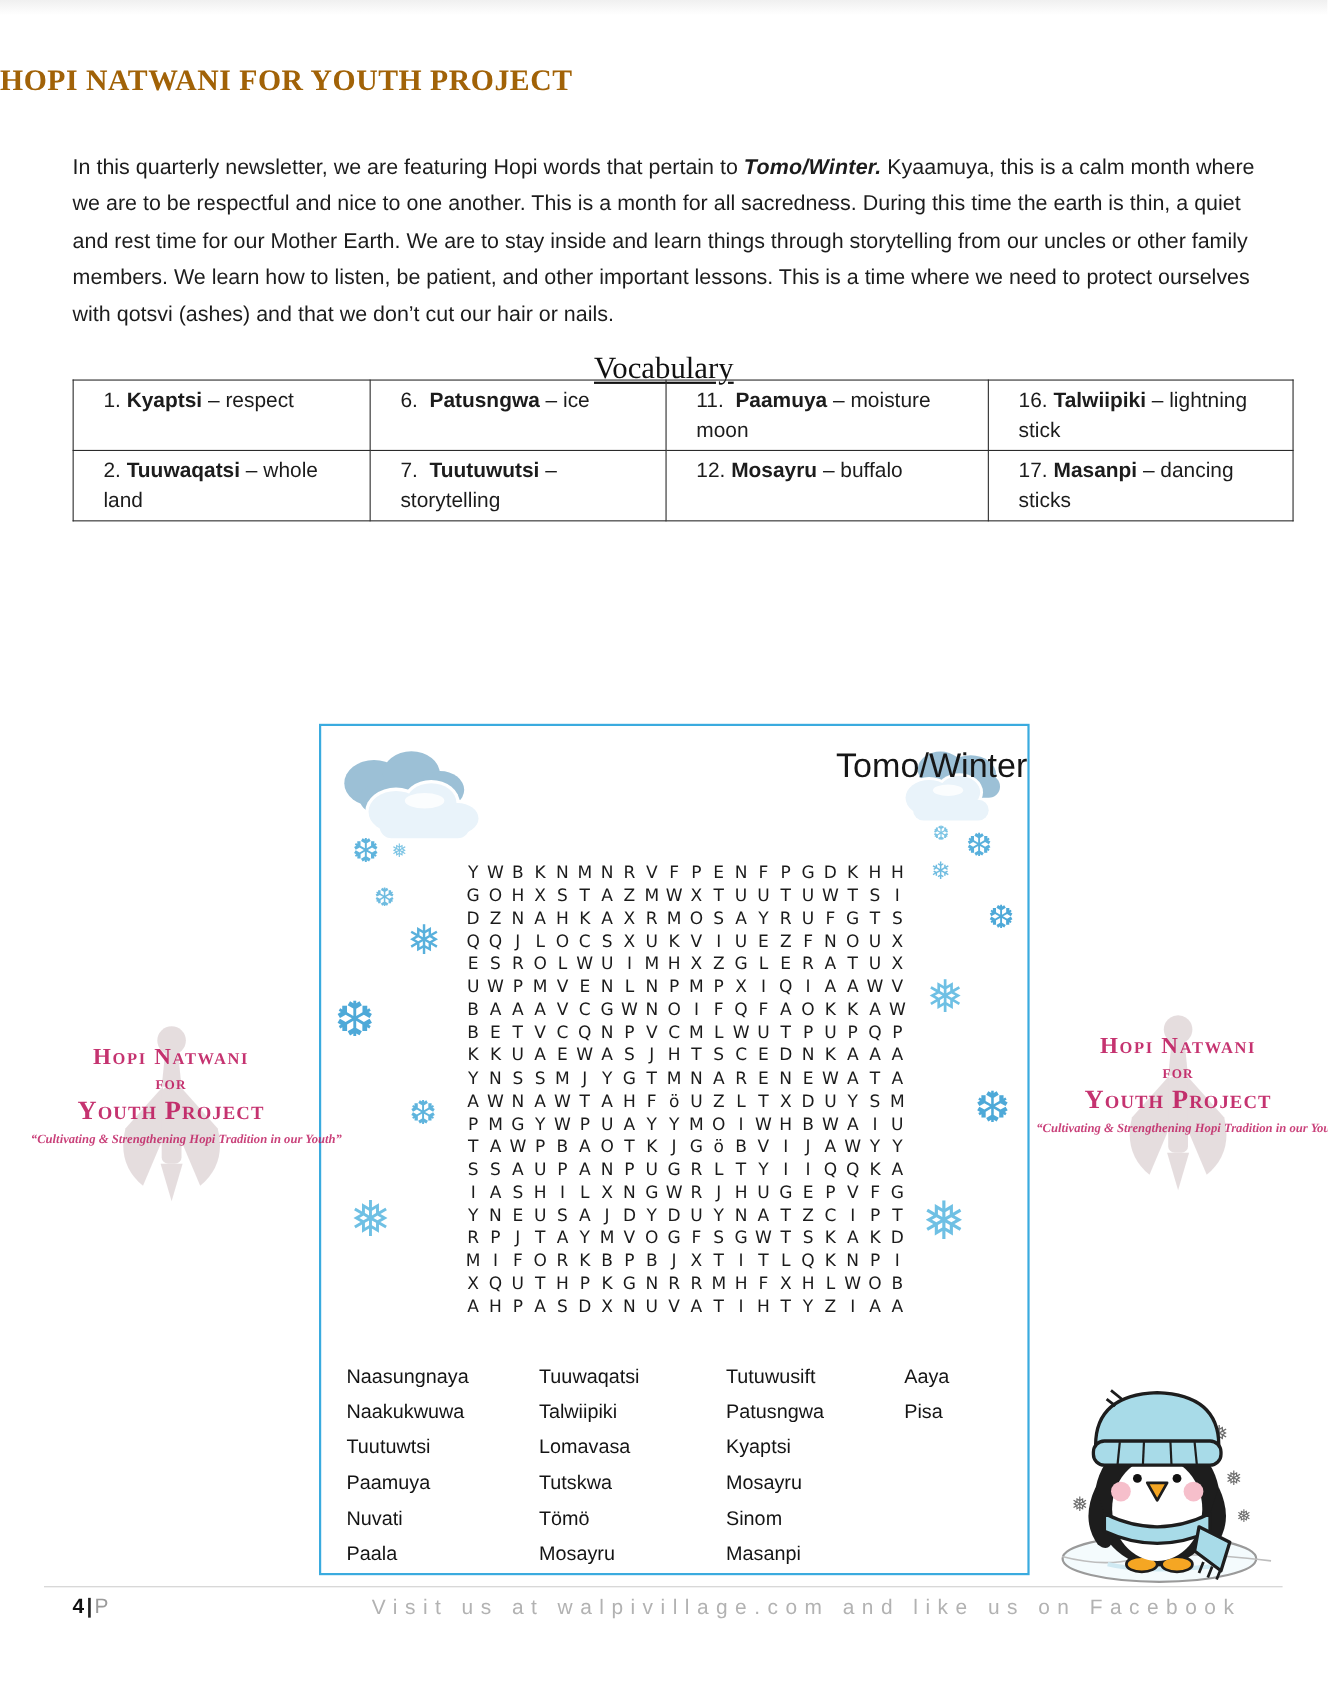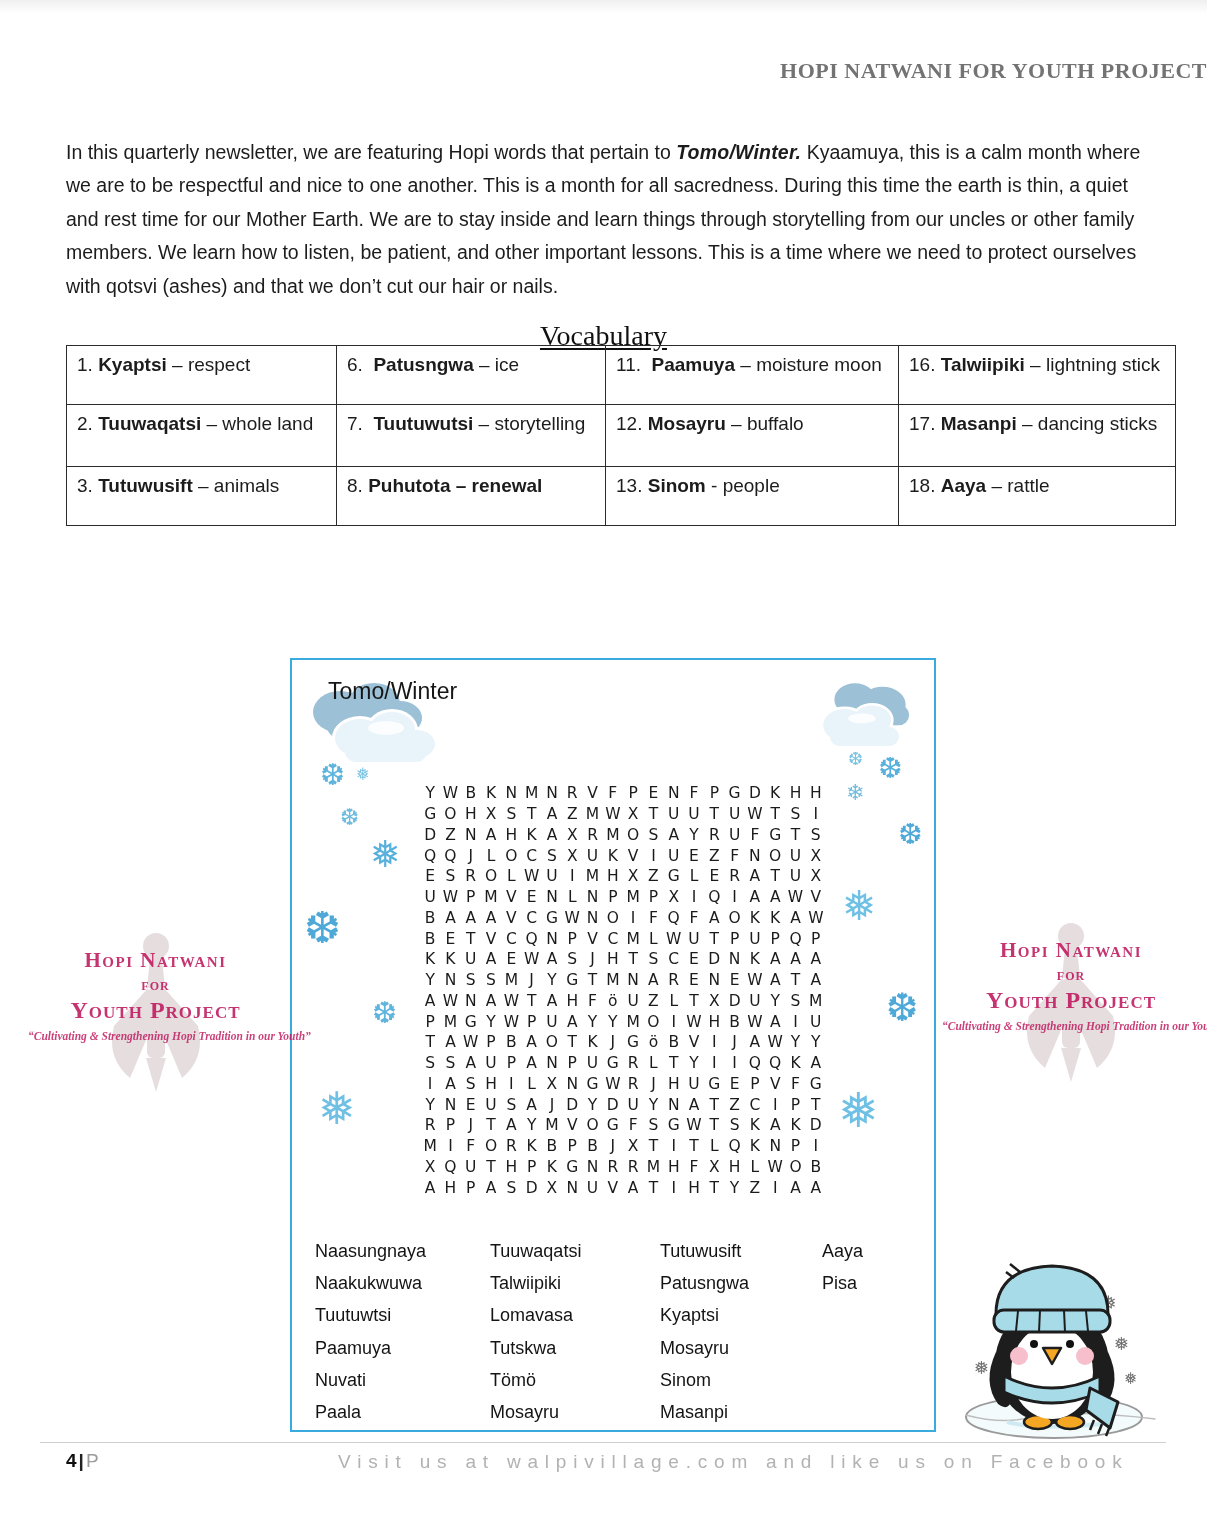--- a/index.html
+++ b/index.html
@@ -1,45 +1,45 @@
 <!DOCTYPE html>
 <html><head>
 <meta charset="utf-8">
 <style>
   html,body{margin:0;padding:0;background:#ffffff;}
   .page{position:relative;width:1207px;height:1536px;background:#ffffff;overflow:hidden;
         font-family:"Liberation Sans",sans-serif;color:#1a1a1a;}
   .scan-band{position:absolute;left:0;top:0;width:100%;height:14px;
         background:linear-gradient(180deg,#ececec 0%,#f7f7f7 55%,#ffffff 100%);opacity:.8;}
 
-  .doc-title{position:absolute;left:0;top:58px;width:100%;text-align:right;
-        font-family:"Liberation Serif",serif;font-weight:bold;font-size:22px;letter-spacing:.5px;color:#737373;}
+  .doc-title{position:absolute;left:0;top:58px;width:100%;text-align:left;
+        font-family:"Liberation Serif",serif;font-weight:bold;font-size:27px;letter-spacing:.5px;color:#a16207;}
 
   .intro{position:absolute;left:66px;top:116px;width:1080px;font-size:19.5px;line-height:33.5px;color:#1c1c1c;}
   .intro b i{letter-spacing:.2px;margin-top:32px;}
 
   .vocab-heading{position:absolute;left:0;top:296px;width:100%;text-align:center;
         font-family:"Liberation Serif",serif;font-size:28px;color:#111;margin-top:24px;}
   .vocab-heading span{text-decoration:underline;text-underline-offset:3px;}
 
   table.vocab{position:absolute;left:66px;top:345px;border-collapse:collapse;table-layout:fixed;}
-  table.vocab td{border:1.6px solid #2b2b2b;vertical-align:top;padding:6px 8px 4px 10px;
+  table.vocab td{border:1.6px solid #2b2b2b;vertical-align:top;padding:6px 8px 4px 27px;
         font-size:19px;line-height:26.5px;color:#1c1c1c;}
   table.vocab col.c1{width:270px}table.vocab col.c2{width:269px}
   table.vocab col.c3{width:293px}table.vocab col.c4{width:277px}
   table.vocab tr:nth-child(1){height:59px}
   table.vocab tr:nth-child(2){height:62px}
   table.vocab tr:nth-child(3){height:59px}
   table.vocab tr:nth-child(4){height:58px}
   table.vocab tr:nth-child(5){height:61px}
 
   .ws-panel{position:absolute;left:290px;top:658px;width:646px;height:774px;
         border:2.5px solid #3aabdf;box-sizing:border-box;background:#fff;}
-  .ws-title{position:absolute;left:0;top:18px;width:100%;text-align:left;
-        font-size:23px;color:#161616;padding-left:36px;}
+  .ws-title{position:absolute;left:0;top:18px;width:100%;text-align:right;
+        font-size:31px;color:#161616;}
   .ws-grid{position:absolute;left:128px;top:123px;}
   .ws-row{display:flex;}
   .ws-row span{display:inline-flex;width:20.3px;height:20.75px;align-items:center;justify-content:center;
         font-family:"DejaVu Sans",sans-serif;font-size:15.5px;color:#1b1b1b;}
 
   .word-list{position:absolute;left:0;top:581px;width:100%;height:180px;}
   .word-col{position:absolute;top:0;}
   .word-col .word{height:32.2px;font-size:18px;color:#141414;}
   .word-col.col0{left:23px}.word-col.col1{left:198px}.word-col.col2{left:368px}.word-col.col3{left:530px}
 
@@ -95,26 +95,20 @@
           <td>1. <b>Kyaptsi</b> – respect</td>
           <td>6.&nbsp; <b>Patusngwa</b> – ice</td>
           <td>11.&nbsp; <b>Paamuya</b> – moisture moon</td>
           <td>16. <b>Talwiipiki</b> – lightning stick</td>
         </tr>
         <tr>
           <td>2. <b>Tuuwaqatsi</b> – whole land</td>
           <td>7.&nbsp; <b>Tuutuwutsi</b> – storytelling</td>
           <td>12. <b>Mosayru</b> – buffalo</td>
           <td>17. <b>Masanpi</b> – dancing sticks</td>
-        </tr>
-        <tr>
-          <td>3. <b>Tutuwusift</b> – animals</td>
-          <td>8. <b>Puhutota – renewal</b></td>
-          <td>13. <b>Sinom</b> - people</td>
-          <td>18. <b>Aaya</b> – rattle</td>
         </tr>
       </tbody>
   </table>
 
   <div class="ws-panel">
 
     <svg class="cloud" style="left:6px;top:12px" width="142" height="100" viewBox="0 0 142 100">
       <g fill="#ffffff">
         <ellipse cx="42" cy="40" rx="30" ry="24"></ellipse>
           <ellipse cx="76" cy="32" rx="29" ry="24"></ellipse>

